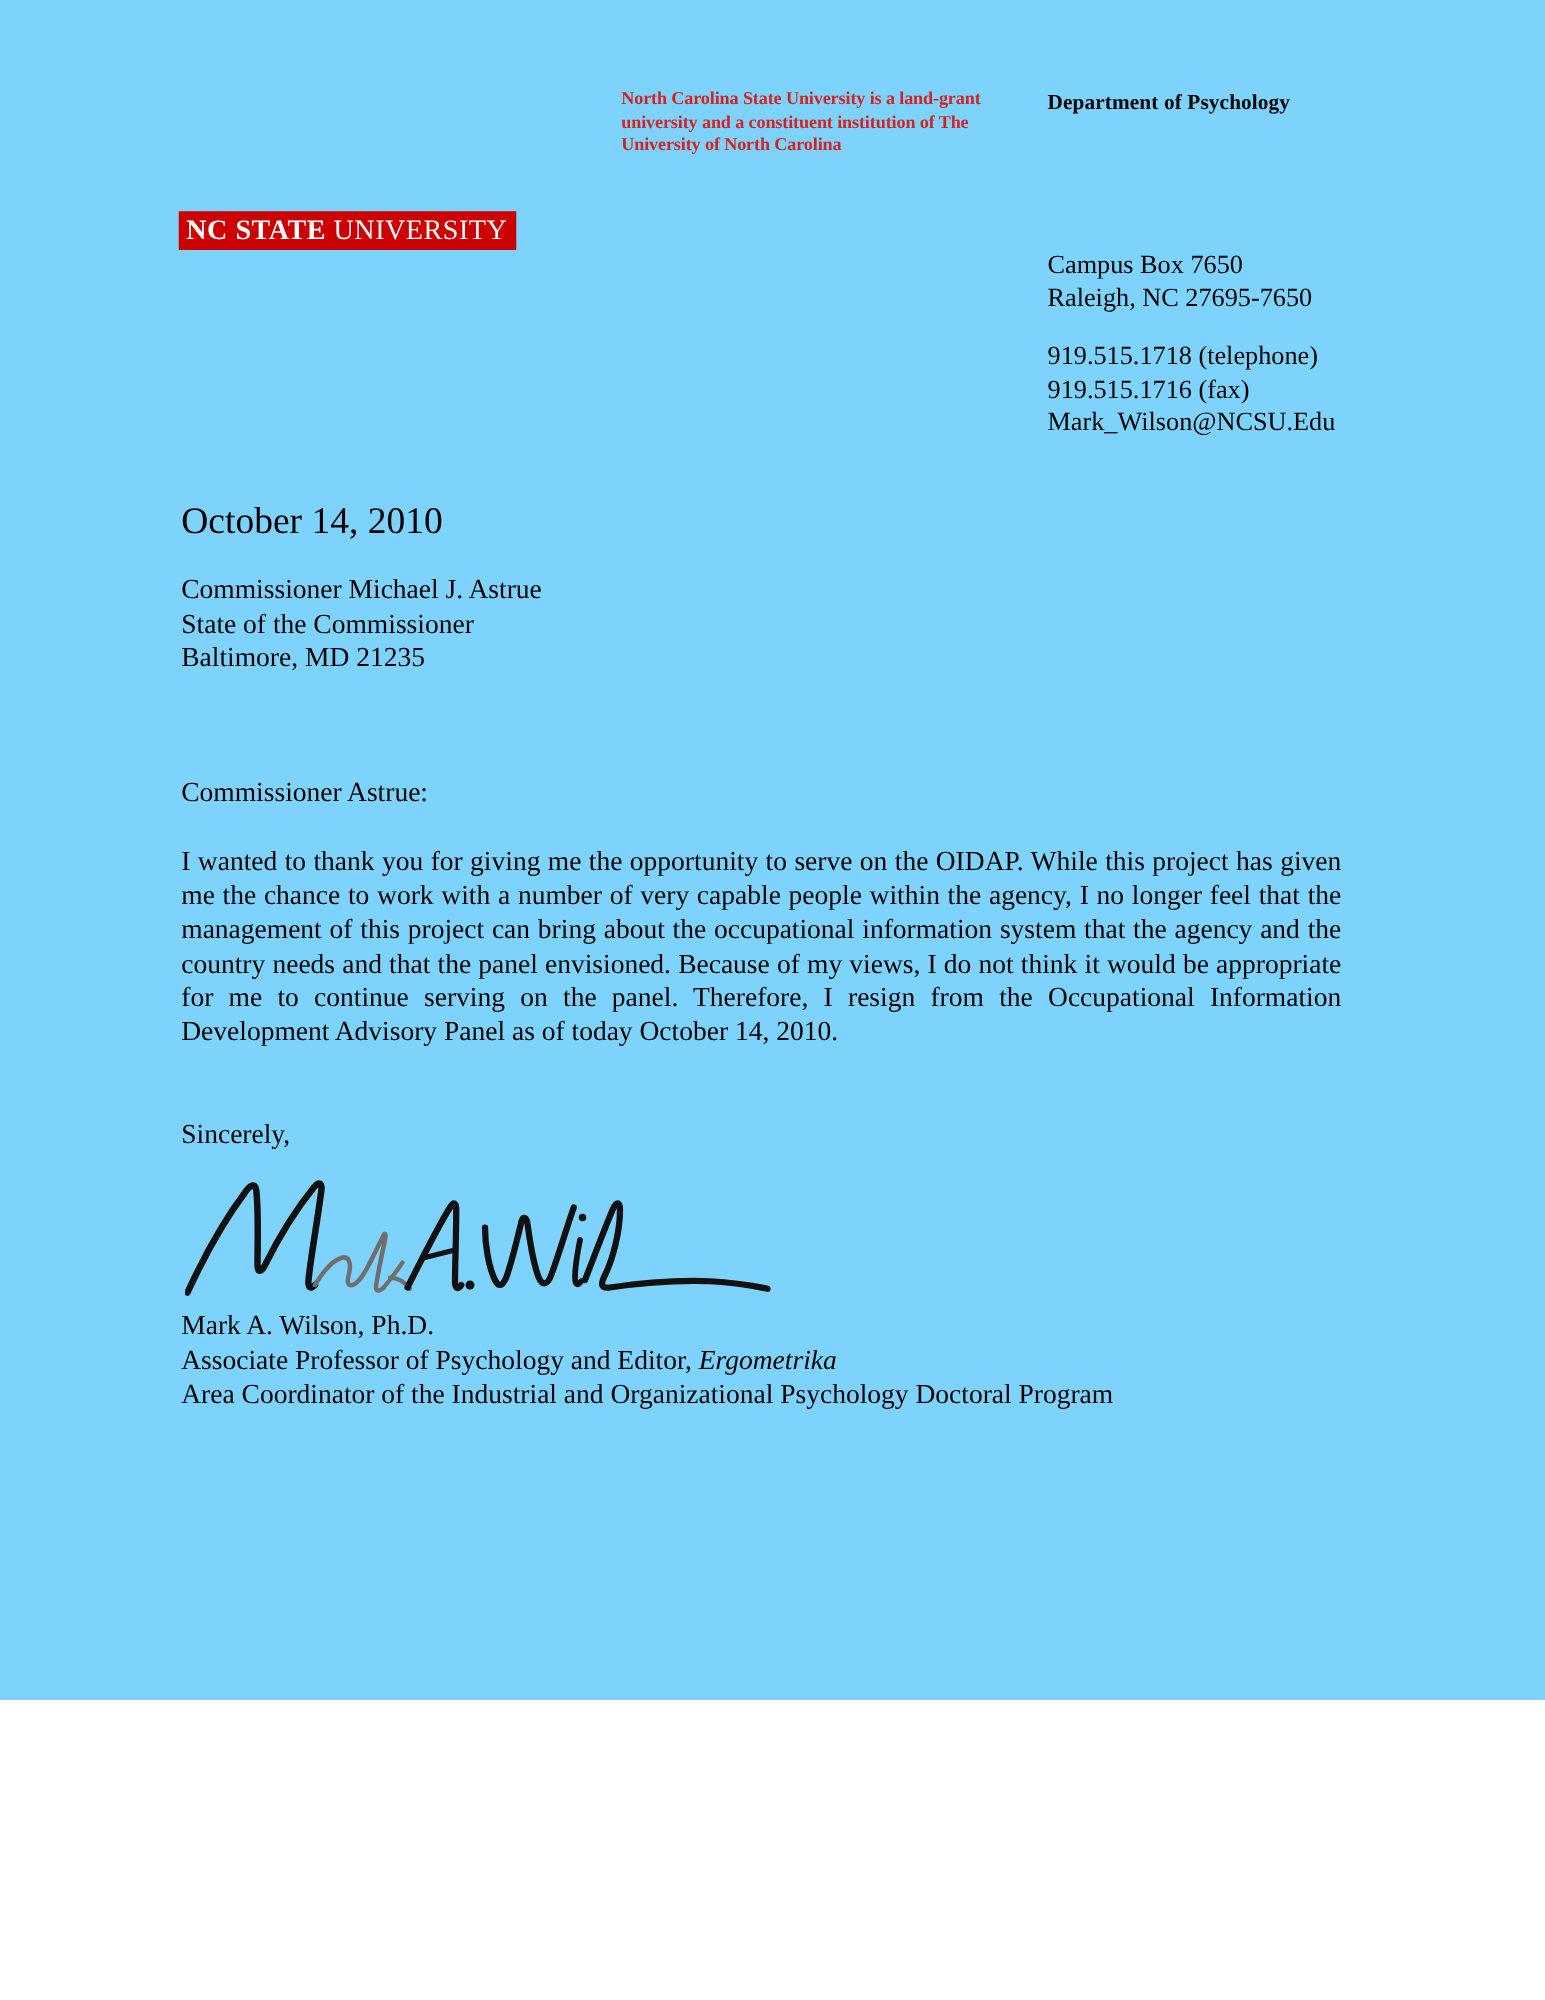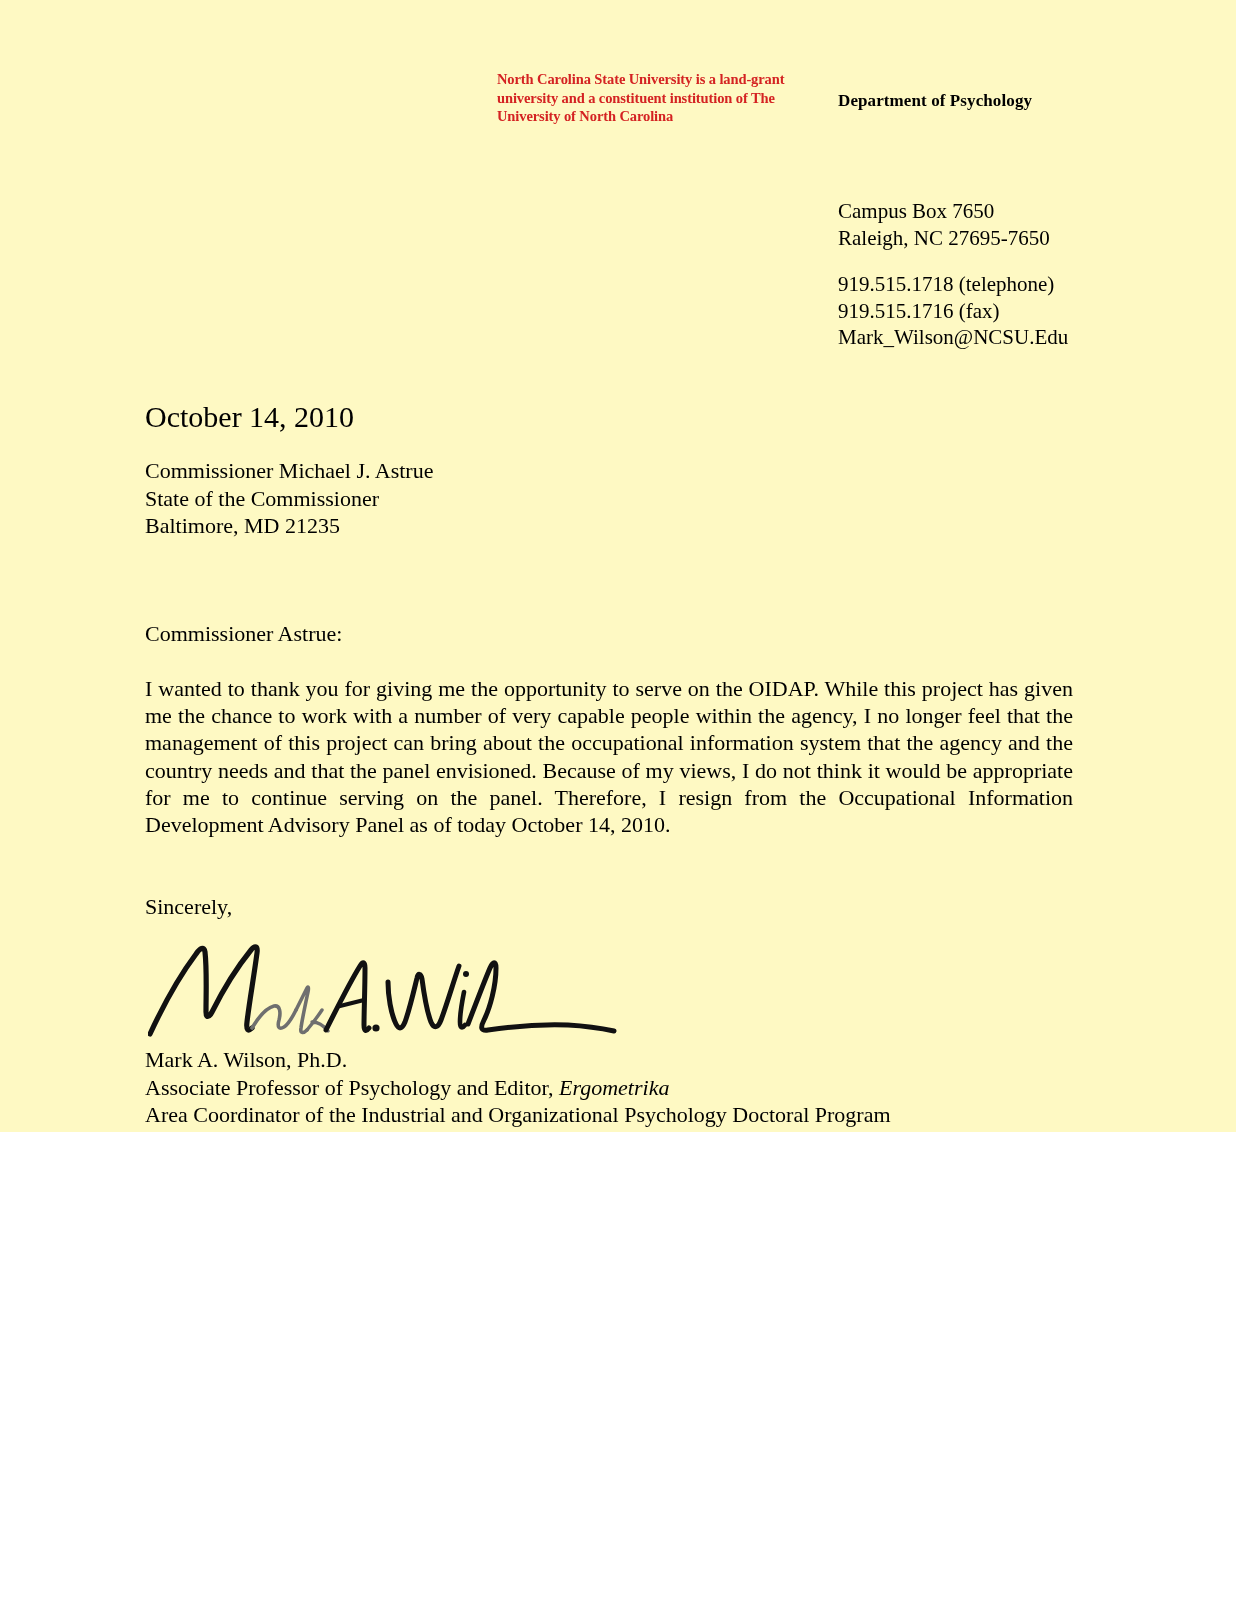--- a/index.html
+++ b/index.html
@@ -3,22 +3,22 @@
 <meta charset="utf-8">
 <style>
   html, body {
     margin: 0;
     padding: 0;
     background: #ffffff;
   }
   .page {
     position: relative;
     width: 1236px;
-    height: 1132px;
-    background: #fef9c3;
+    height: 1360px;
+    background: #7dd3fc;
     font-family: "Liberation Serif", "DejaVu Serif", serif;
     color: #000000;
     overflow: hidden;
   }
 
   
   .lh-tagline {
     position: absolute;
     left: 497px;
     top: 70px;
@@ -31,21 +31,20 @@
     letter-spacing: -0.1px;
   }
   .lh-dept {
     position: absolute;
     left: 838px;
     top: 72px;
     font-size: 17px;
     font-weight: 700;
     letter-spacing: 0.1px;
     color: #000000;
-    margin-top: 19px;
   }
 
   .logo-banner {
     position: absolute;
     left: 143px;
     top: 169px;
     background: #cc0000;
     color: #ffffff;
     padding: 3px 7px 4px 6px;
     font-size: 22.5px;
@@ -143,20 +142,23 @@
 </style>
 </head>
 <body>
 
 <div class="page">
 
   <div class="lh-tagline">North Carolina State University is a land-grant university and a constituent institution of The University of North Carolina</div>
 
   <div class="lh-dept">Department of Psychology</div>
 
+  <div class="logo-banner">
+    <span class="b">NC STATE</span><span> </span><span class="n">UNIVERSITY</span>
+  </div>
 
   <div class="contact">
     <div>Campus Box 7650</div>
     <div>Raleigh,  NC  27695-7650</div>
     <div class="gap"></div>
     <div>919.515.1718 (telephone)</div>
     <div>919.515.1716 (fax)</div>
     <div>Mark_Wilson@NCSU.Edu</div>
   </div>
 

